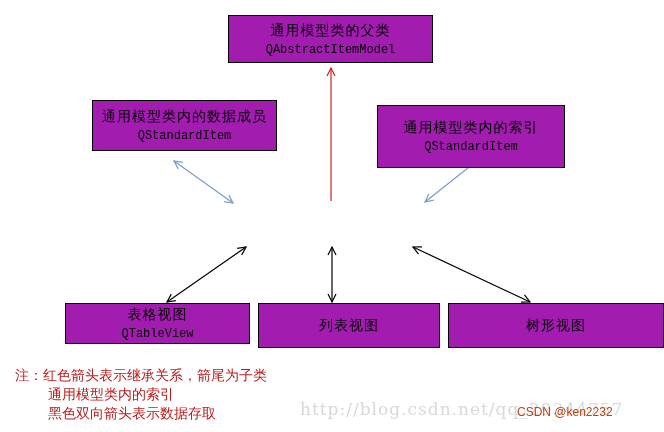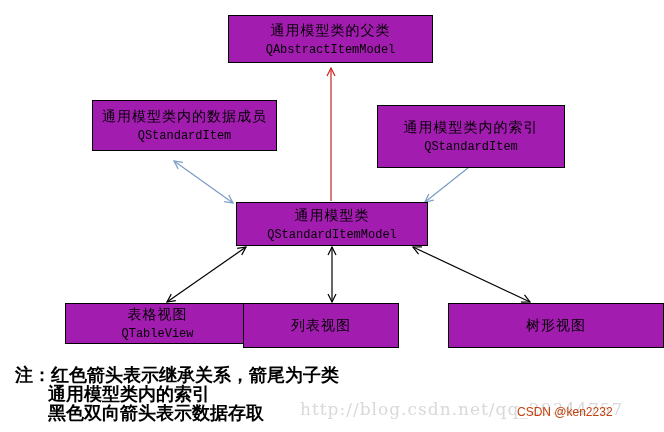--- a/index.html
+++ b/index.html
@@ -33,33 +33,32 @@
     font-family: Liberation Mono, monospace;
     font-size: 12px;
     color: #000000;
     white-space: nowrap;
   }
   #node-parent      { left: 228px; top: 15px;  width: 205px; height: 48px; }
   #node-data-member { left: 92px;  top: 100px; width: 185px; height: 51px; }
   #node-index       { left: 377px; top: 105px; width: 188px; height: 63px; }
   #node-model       { left: 236px; top: 202px; width: 192px; height: 44px; }
   #node-table-view  { left: 65px;  top: 303px; width: 185px; height: 41px; }
-  #node-list-view   { left: 243px; top: 303px; width: 156px; height: 45px; }
+  #node-list-view   { left: 258px; top: 303px; width: 182px; height: 45px; }
   #node-tree-view   { left: 448px; top: 303px; width: 216px; height: 45px; }
 
   svg.arrows { position: absolute; inset: 0; z-index: 1; pointer-events: none; }
 
   .legend {
     position: absolute;
     left: 15px; top: 366px;
-    font-size: 18px;
-    color: #000000;
+    font-size: 14px;
+    color: #b91c1c;
     line-height: 19px;
     z-index: 3;
-    font-weight: bold;
   }
   .legend .line { white-space: nowrap; }
   .legend .indent { padding-left: 33px; }
 
   .wm-url {
     position: absolute;
     left: 300px; top: 399px;
     font-family: "DejaVu Serif", serif;
     font-size: 17px;
     letter-spacing: 1px;
@@ -118,24 +117,20 @@
   <div class="node" id="node-data-member">
     <span class="title">通用模型类内的数据成员</span>
     <span class="classname">QStandardItem</span>
   </div>
 
   <div class="node" id="node-index">
     <span class="title">通用模型类内的索引</span>
     <span class="classname">QStandardItem</span>
   </div>
 
-  <div class="node" id="node-model">
-    <span class="title">通用模型类</span>
-    <span class="classname">QStandardItemModel</span>
-  </div>
 
   <div class="node" id="node-table-view">
     <span class="title">表格视图</span>
     <span class="classname">QTableView</span>
   </div>
 
   <div class="node" id="node-list-view">
     <span class="title">列表视图</span>
   </div>
 

